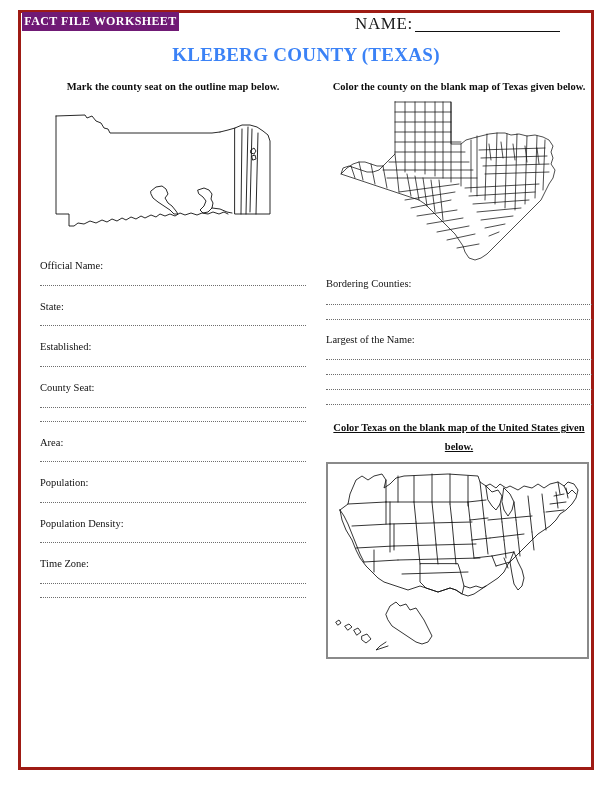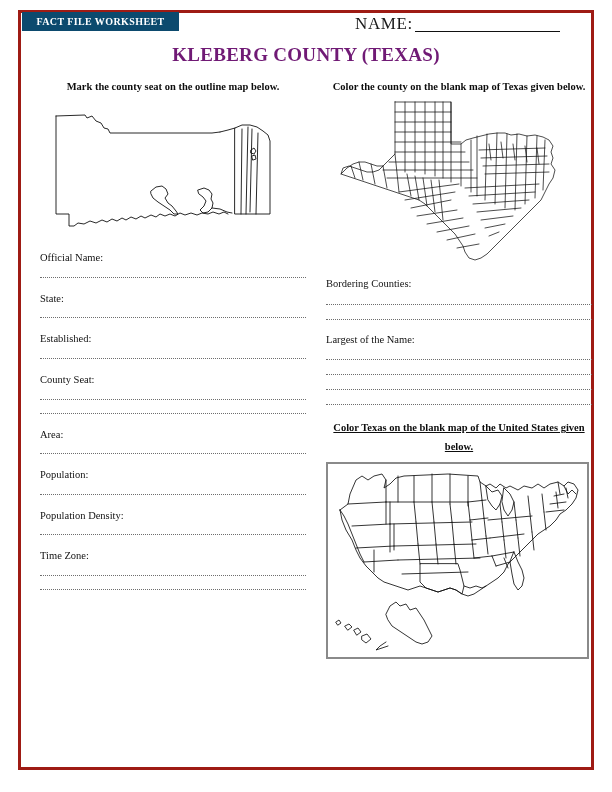--- a/index.html
+++ b/index.html
@@ -27,23 +27,23 @@
     background: #ffffff;
   }
 
   
   #badge {
     position: absolute;
     left: 22px;
     top: 12px;
     width: 157px;
     height: 19px;
-    background: #0c4a6e;
+    background: #701a75;
     color: #ffffff;
-    font-size: 10px;
+    font-size: 12px;
     font-weight: bold;
     letter-spacing: 0.4px;
     display: flex;
     align-items: center;
     justify-content: center;
     z-index: 4;
     font-family: "Liberation Serif", "DejaVu Serif", serif;
   }
 
   
@@ -68,21 +68,21 @@
     margin-left: 2px;
   }
 
   
   #page-title {
     position: absolute;
     left: 0;
     right: 0;
     top: 44px;
     text-align: center;
-    color: #701a75;
+    color: #3b82f6;
     font-size: 19px;
     font-weight: bold;
     letter-spacing: 0.3px;
   }
 
   
   #columns {
     position: absolute;
     left: 30px;
     top: 78px;
@@ -115,21 +115,21 @@
     padding: 0;
     line-height: 1.1;
   }
   .dotline {
     border-bottom: 1.5px dotted #6e6e6e;
     height: 0;
     margin: 0;
   }
   
   #left-fields .field-label { margin-top: 15px; }
-  #left-fields .field-label:first-child { margin-top: 0; }
+  #left-fields .field-label:first-child { margin-top: 8px; }
   #left-fields .dotline { margin-top: 13px; }
 
   #right-fields .field-label { margin-top: 14px; }
   #right-fields .field-label:first-child { margin-top: 0; }
   #right-fields .dotline { margin-top: 14px; }
 
   
   .map-holder { width: 100%; }
   #county-map-svg { display: block; margin: 6px auto 0; }
   #texas-map-svg  { display: block; margin: 2px auto 0; }

